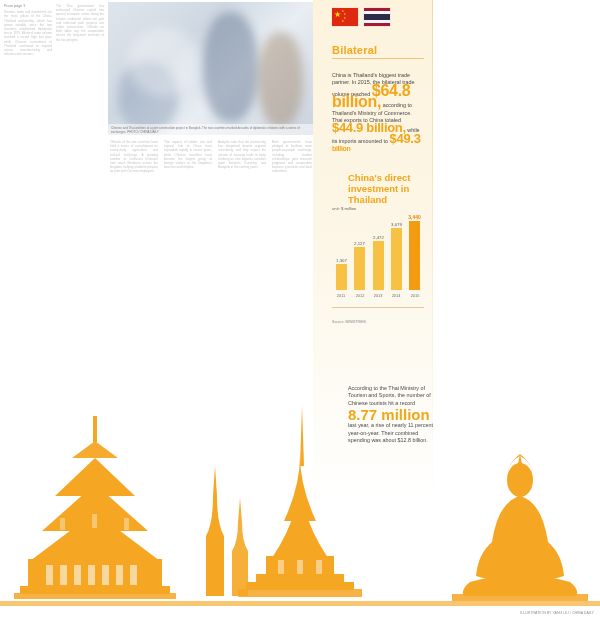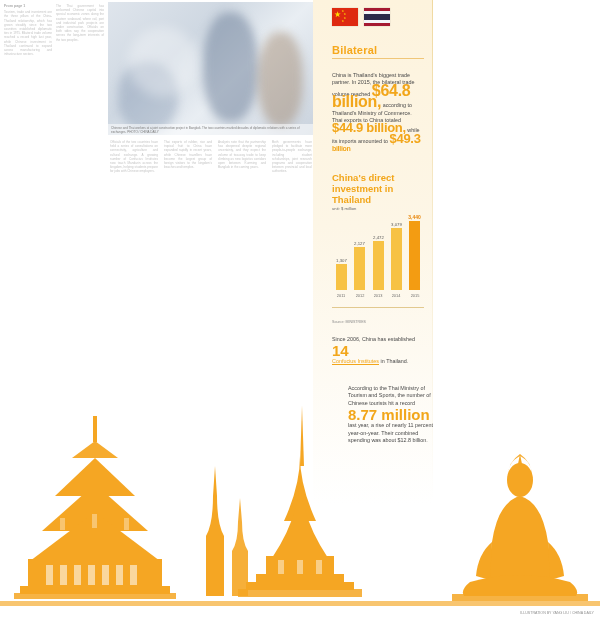--- a/index.html
+++ b/index.html
@@ -62,21 +62,21 @@
              font-weight:bold;letter-spacing:.2px;}
   .rel-rule{position:absolute;left:332px;top:58px;width:92px;height:1px;background:#f0c678;}
 
   .body-txt{position:absolute;color:#4a4a4a;font-size:5.4px;line-height:7.4px;}
   .p1{left:332px;top:72px;width:90px;}
   .big{color:#f2a61a;font-weight:bold;letter-spacing:-.3px;}
   .big-1{font-size:16px;}
   .big-2{font-size:13px;}
   .big-3{font-size:13px;}
 
-  .sec-title{position:absolute;left:332px;color:#f2a61a;font-weight:bold;font-size:9.5px;
+  .sec-title{position:absolute;left:348px;color:#f2a61a;font-weight:bold;font-size:9.5px;
              line-height:11px;}
 
   
   .chart{position:absolute;left:332px;top:206px;width:92px;height:110px;}
   .chart .unit{font-size:4.2px;color:#6b6b6b;}
   .bars{position:absolute;left:0;top:9px;width:92px;height:84px;}
   .bar{position:absolute;bottom:9px;width:11px;background:#f7c244;}
   .bar.last{background:#f39c12;}
   .blabel{position:absolute;bottom:100%;margin-bottom:1px;left:50%;transform:translateX(-50%);
           font-size:4.3px;color:#5a5a5a;white-space:nowrap;}
@@ -189,26 +189,20 @@
         <span class="xlab" style="left: 64px;">2014</span>
         <div class="bar last" style="height: 69px; left: 77px;">
           <span class="blabel">3,440</span>
         </div>
         <span class="xlab" style="left: 83px;">2015</span>
       </div>
     <div class="xaxis"></div>
   </div>
   <div class="srcline">Source: MINISTRIES</div>
 
-  <div class="blk2">
-    <span>Since 2006, China has established</span>
-    <span class="huge">14</span>
-    <span class="orange-link">Confucius Institutes</span>
-    <span>in Thailand.</span>
-  </div>
 
   <div class="blk3">
     <span>According to the Thai Ministry of Tourism and Sports, the number of Chinese tourists hit a record</span>
     <span class="huge">8.77 million</span>
     <span>last year, a rise of nearly 11 percent year-on-year. Their combined spending was about $12.8 billion.</span>
   </div>
 
   <svg class="silh" viewBox="0 0 600 260" preserveAspectRatio="none">
     <g fill="#f5a623">
 

